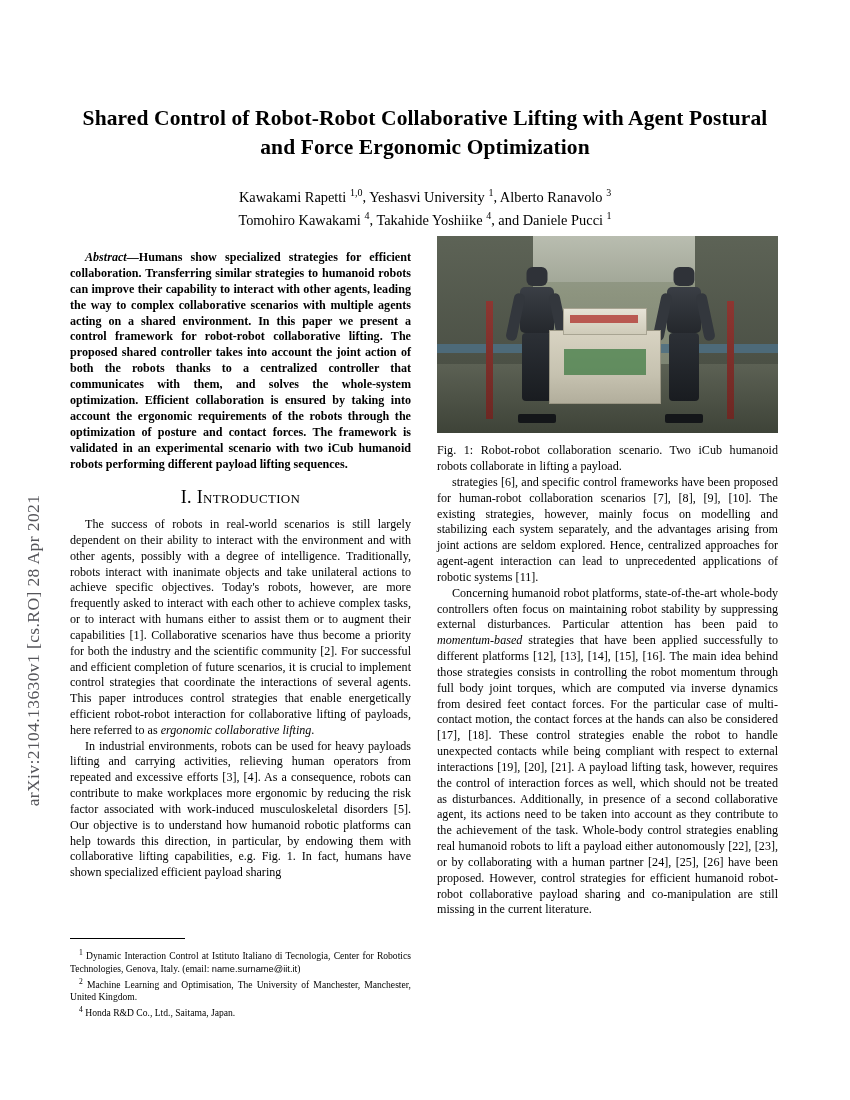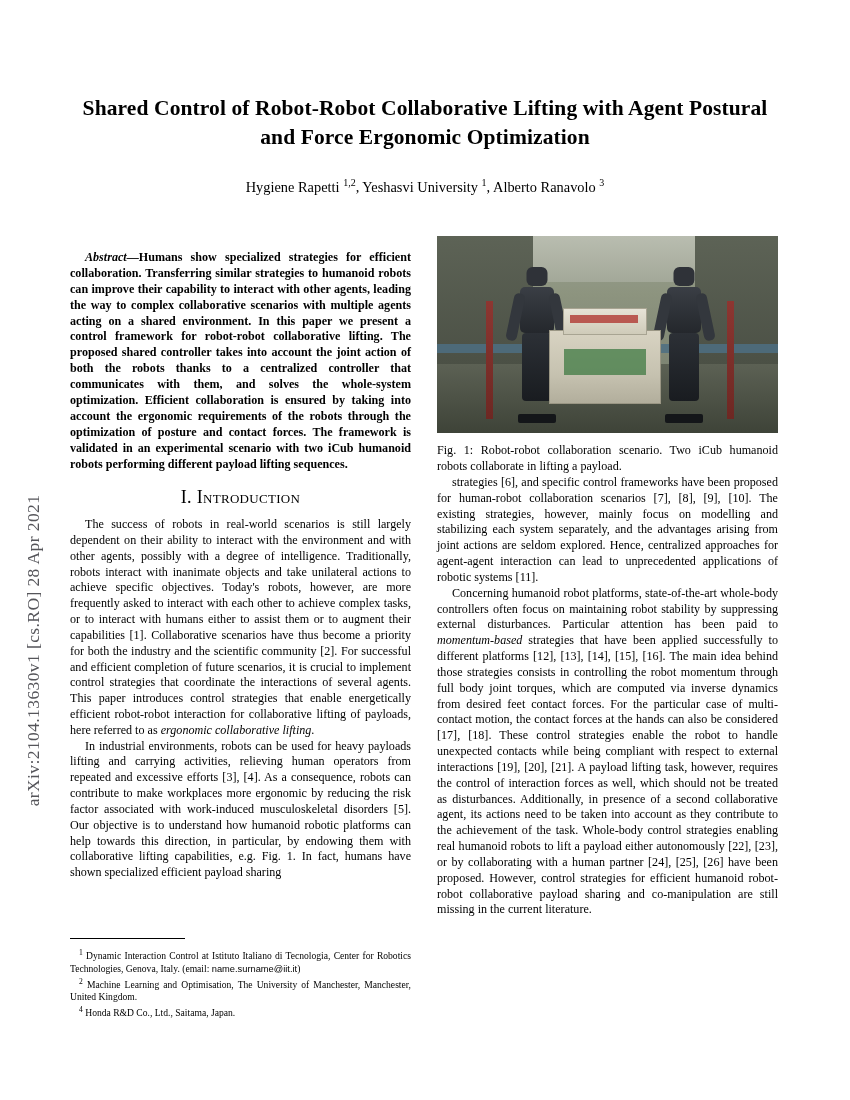--- a/index.html
+++ b/index.html
@@ -36,21 +36,21 @@
     letter-spacing: 0.4px;
     color: #55555a;
     text-align: center;
     white-space: nowrap;
   }
 
   
   .titleblock {
     position: absolute;
     left: 70px;
-    top: 94px;
+    top: 104px;
     width: 710px;
     text-align: center;
   }
   .title {
     font-size: 21.5px;
     font-weight: bold;
     line-height: 1.33;
     letter-spacing: 0.1px;
   }
   .authors {
@@ -223,21 +223,24 @@
 <body>
 
 <div class="page">
 
   <div class="arxiv-stamp">arXiv:2104.13630v1  [cs.RO]  28 Apr 2021</div>
 
   <div class="titleblock">
     <div class="title">Shared Control of Robot-Robot Collaborative Lifting with Agent Postural and Force Ergonomic Optimization</div>
     <div class="authors">
       <div>
-        <span>Hygiene Rapetti </span><sup>1,2</sup><span>, Yeshasvi University </span><sup>1</sup><span>, Alberto Ranavolo </span><sup>3</sup>
+        <span>Kawakami Rapetti </span><sup>1,0</sup><span>, Yeshasvi University </span><sup>1</sup><span>, Alberto Ranavolo </span><sup>3</sup>
+      </div>
+      <div>
+        <span>Tomohiro Kawakami </span><sup>4</sup><span>, Takahide Yoshiike </span><sup>4</sup><span>, and Daniele Pucci </span><sup>1</sup>
       </div>
     </div>
   </div>
 
   <div class="col col-left">
     <div class="abstract"><span class="lead">Abstract—</span><span>Humans show specialized strategies for efficient collaboration. Transferring similar strategies to humanoid robots can improve their capability to interact with other agents, leading the way to complex collaborative scenarios with multiple agents acting on a shared environment. In this paper we present a control framework for robot-robot collaborative lifting. The proposed shared controller takes into account the joint action of both the robots thanks to a centralized controller that communicates with them, and solves the whole-system optimization. Efficient collaboration is ensured by taking into account the ergonomic requirements of the robots through the optimization of posture and contact forces. The framework is validated in an experimental scenario with two iCub humanoid robots performing different payload lifting sequences.</span></div>
 
     <div class="section-head">I.  Introduction</div>
 
     <p class="first"><span>The success of robots in real-world scenarios is still largely dependent on their ability to interact with the environment and with other agents, possibly with a degree of intelligence. Traditionally, robots interact with inanimate objects and take unilateral actions to achieve specific objectives. Today's robots, however, are more frequently asked to interact with each other to achieve complex tasks, or to interact with humans either to assist them or to augment their capabilities [1]. Collaborative scenarios have thus become a priority for both the industry and the scientific community [2]. For successful and efficient completion of future scenarios, it is crucial to implement control strategies that coordinate the interactions of several agents. This paper introduces control strategies that enable energetically efficient robot-robot interaction for collaborative lifting of payloads, here referred to as </span><span class="it">ergonomic collaborative lifting</span><span>.</span></p>

